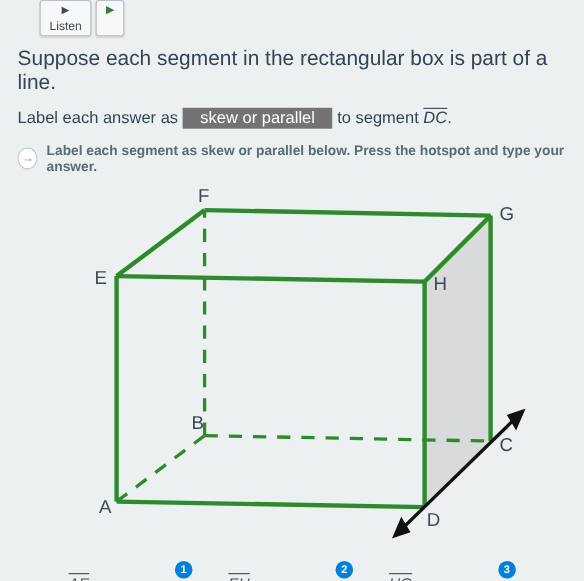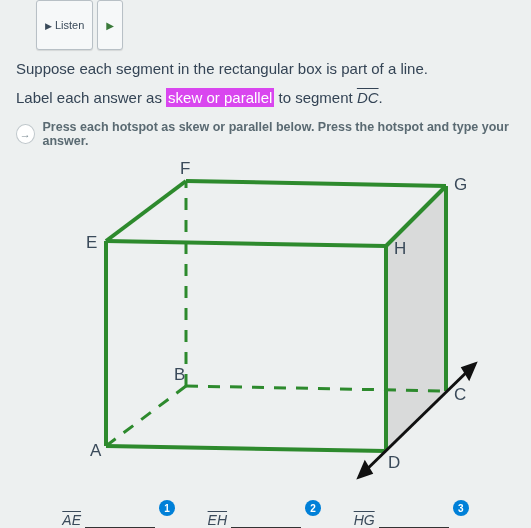--- a/index.html
+++ b/index.html
@@ -14,36 +14,37 @@
   }
   .top-btns {
     display: flex;
     gap: 4px;
     padding-left: 36px;
     padding-top: 0;
   }
   .btn {
     border: 1px solid #b8c0c6;
     background: #f6f8f9;
-    padding: 18px 8px;
+    padding: 2px 8px;
     font-size: 11px;
     border-radius: 3px;
     display: inline-flex;
     align-items: center;
     gap:3px;
     box-shadow: 0 1px 1px rgba(0,0,0,0.1);
+    flex-direction: column;
   }
   .speaker-icon::before { content:"◀"; font-size:9px; transform: scaleX(-1); display:inline-block;}
   .play-icon::before { content:"▶"; color:#3a7a3a; font-size:10px;}
   .content {
     padding: 6px 16px 0 16px;
   }
-  .line1 { font-size: 15px; color:#344455; margin-top:4px;}
+  .line1 { font-size: 19px; color:#344455; margin-top:4px;}
   .line2 { font-size: 15px; color:#344455; margin-top:12px;}
-  .hl { background:#d946ef; color:#fff; padding:1px 2px;}
+  .hl { background:#737373; color:#fff; padding:1px 16px;}
   .seg-over { text-decoration: overline; font-style: italic; text-align: center;}
   .instr-row { display:flex; align-items:center; gap:8px; margin-top:14px;}
   .arrow-circ {
     width:18px; height:18px; border-radius:50%; border:1px solid #c0c8cc;
     background:#fff; display:flex; align-items:center; justify-content:center;
     font-size:11px; color:#7a8a92;
   }
   .instr-text { font-size:12.5px; font-weight:bold; color:#5a6a72;}
   .figure-area {
     position: relative;
@@ -86,21 +87,21 @@
   </div>
 </div>
 
 <div class="content">
   <div class="line1">Suppose each segment in the rectangular box is part of a line.</div>
   <div class="line2">
     <span>Label each answer as </span><span class="hl">skew or parallel</span><span> to segment </span><span class="seg-over">DC</span><span>.</span>
   </div>
   <div class="instr-row">
     <div class="arrow-circ">→</div>
-    <div class="instr-text">Press each hotspot as skew or parallel below. Press the hotspot and type your answer.</div>
+    <div class="instr-text">Label each segment as skew or parallel below. Press the hotspot and type your answer.</div>
   </div>
 
   <div class="figure-area">
     <svg width="480" height="340" viewBox="0 0 480 340">
 
       <polygon points="360,295 420,235 420,30 360,90" fill="#c8c8c8" opacity="0.55"></polygon>
 
       <g stroke="#2d8a2d" stroke-width="3" stroke-dasharray="12,10" fill="none">
         <line x1="160" y1="230" x2="160" y2="25"></line>
         <line x1="80" y1="290" x2="160" y2="230"></line>

